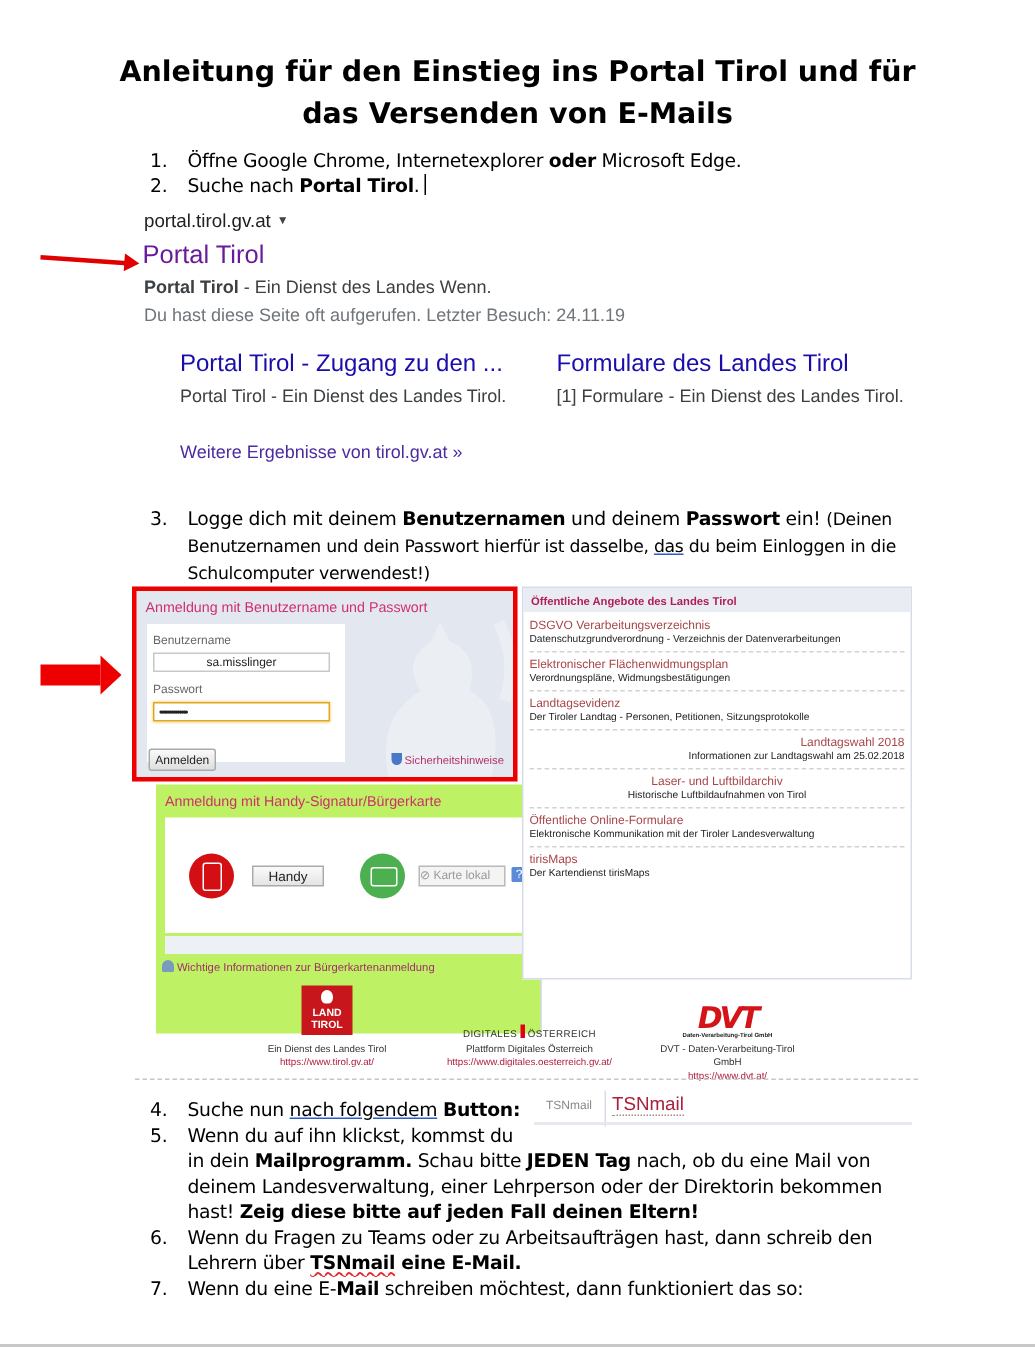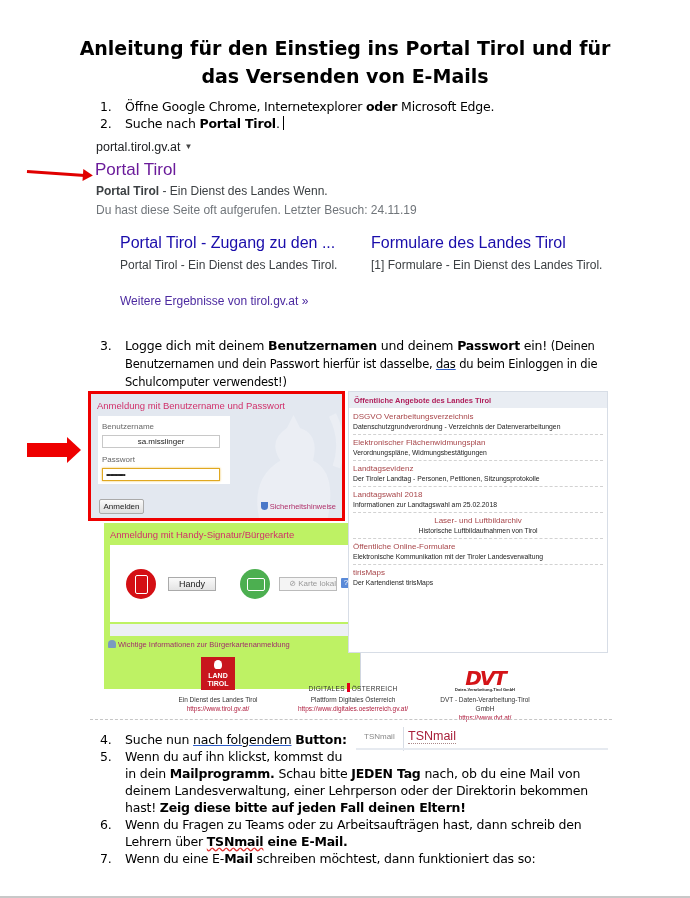--- a/index.html
+++ b/index.html
@@ -34,37 +34,37 @@
   .arrow-thin::after { content: ""; position: absolute; right: -8px; top: -5px; border-left: 10px solid #e00000; border-top: 6px solid transparent; border-bottom: 6px solid transparent; }
 
   .arrow-thick { position: absolute; left: 27px; top: 443px; width: 40px; height: 14px; background: #ee0000; }
   .arrow-thick::after { content: ""; position: absolute; right: -14px; top: -6px; border-left: 14px solid #ee0000; border-top: 13px solid transparent; border-bottom: 13px solid transparent; }
 
   
   .portal { position: absolute; left: 88px; top: 391px; width: 520px; height: 262px; background: #fff; }
   .login-box { position: absolute; left: 0; top: 0; width: 257px; height: 130px; background: #e3e8f0; border: 3px solid #ee0000; overflow: hidden; }
   .crest { position: absolute; right: -10px; top: 8px; width: 130px; height: 130px; opacity: 0.55; }
   .panel-title { position: absolute; font-family: "Liberation Sans", sans-serif; font-size: 9.5px; color: #d0306a; }
-  .login-form { position: absolute; left: 7px; top: 22px; width: 132px; height: 68px; background: #fff; }
+  .login-form { position: absolute; left: 7px; top: 22px; width: 132px; height: 92px; background: #fff; }
   .lbl { position: absolute; font-family: "Liberation Sans", sans-serif; font-size: 8px; color: #666; }
   .inp { position: absolute; left: 4px; width: 118px; height: 13px; border: 1px solid #c8c8c8; background: #fff; font-family: "Liberation Sans", sans-serif; font-size: 8px; color: #222; padding: 1px 3px; line-height: 10px; }
   .inp.pw { border: 1px solid #e0a820; box-shadow: 0 0 2px #f0c050; }
   .btn-anmelden { position: absolute; left: 8px; top: 105px; width: 45px; height: 15px; background: linear-gradient(#fafafa, #dedede); border: 1px solid #aaa; border-radius: 2px; font-family: "Liberation Sans", sans-serif; font-size: 8px; color: #222; text-align: center; line-height: 13px; }
   .sec-link { position: absolute; right: 6px; top: 108px; font-family: "Liberation Sans", sans-serif; font-size: 7.5px; color: #b0306a; }
   .sec-link .shield { display: inline-block; width: 7px; height: 8px; background: #4a78c8; border-radius: 0 0 4px 4px; margin-right: 2px; vertical-align: -1px; }
 
   .handy-box { position: absolute; left: 16px; top: 132px; width: 257px; height: 166px; background: #bef264; border-right: 1px solid #d0d6e0; }
   .handy-inner { position: absolute; left: 6px; top: 22px; width: 243px; height: 77px; background: #fff; }
   .circle { position: absolute; width: 30px; height: 30px; border-radius: 50%; }
   .circle.red { left: 16px; top: 24px; background: #d40f14; }
   .circle.green { left: 130px; top: 24px; background: #4caf50; }
   .circle.red::after { content: ""; position: absolute; left: 9px; top: 6px; width: 11px; height: 17px; border: 1.5px solid #fff; border-radius: 2px; }
   .circle.green::after { content: ""; position: absolute; left: 7px; top: 9px; width: 16px; height: 11px; border: 1.5px solid #fff; border-radius: 2px; }
   .btn-handy { position: absolute; left: 58px; top: 32px; width: 48px; height: 14px; background: linear-gradient(#fafafa, #e4e4e4); border: 1px solid #aaa; font-family: "Liberation Sans", sans-serif; font-size: 9px; color: #222; text-align: center; line-height: 12px; }
-  .btn-karte { position: absolute; left: 169px; top: 32px; width: 58px; height: 14px; background: #f4f4f4; border: 1px solid #bbb; font-family: "Liberation Sans", sans-serif; font-size: 8px; color: #999; text-align: right; line-height: 12px; }
+  .btn-karte { position: absolute; left: 169px; top: 32px; width: 58px; height: 14px; background: #f4f4f4; border: 1px solid #bbb; font-family: "Liberation Sans", sans-serif; font-size: 8px; color: #999; text-align: left; line-height: 12px; }
   .help-q { position: absolute; left: 231px; top: 33px; width: 10px; height: 10px; background: #5a8ad8; color: #fff; font-family: "Liberation Sans", sans-serif; font-size: 8px; text-align: center; line-height: 10px; border-radius: 1px; }
   .handy-strip { position: absolute; left: 6px; top: 101px; width: 243px; height: 12px; background: #edf0f5; }
   .info-link { position: absolute; left: 4px; top: 117px; font-family: "Liberation Sans", sans-serif; font-size: 7.5px; color: #a0306a; }
   .info-link .person { display: inline-block; width: 8px; height: 8px; background: #7a9ac0; border-radius: 50% 50% 1px 1px; margin-right: 2px; vertical-align: -1px; }
 
   .offers { position: absolute; left: 260px; top: 0; width: 260px; height: 262px; background: #fff; border: 1px solid #d7dde6; }
   .offers-head { position: absolute; left: 0; top: 0; width: 100%; height: 16px; background: #e9edf3; font-family: "Liberation Sans", sans-serif; font-weight: bold; font-size: 7.5px; color: #b01e5a; padding: 4px 5px; }
   .offer { position: absolute; left: 4px; width: 250px; border-bottom: 1px dashed #d2d2d2; padding-bottom: 3px; }
   .offer .ot { display: block; font-family: "Liberation Sans", sans-serif; font-size: 8px; color: #a8464a; line-height: 11px; }
   .offer .od { display: block; font-family: "Liberation Sans", sans-serif; font-size: 6.8px; color: #222; line-height: 9px; }
@@ -165,21 +165,21 @@
         <span class="od">Datenschutzgrundverordnung - Verzeichnis der Datenverarbeitungen</span>
       </div>
     <div class="offer" style="top:45px;">
         <span class="ot">Elektronischer Flächenwidmungsplan</span>
         <span class="od">Verordnungspläne, Widmungsbestätigungen</span>
       </div>
     <div class="offer" style="top:71px;">
         <span class="ot">Landtagsevidenz</span>
         <span class="od">Der Tiroler Landtag - Personen, Petitionen, Sitzungsprotokolle</span>
       </div>
-    <div class="offer" style="top:97px;">
+    <div class="offer" style="top:97px;text-align:right;">
         <span class="ot">Landtagswahl 2018</span>
         <span class="od">Informationen zur Landtagswahl am 25.02.2018</span>
       </div>
     <div class="offer" style="top:123px;text-align:center;">
         <span class="ot">Laser- und Luftbildarchiv</span>
         <span class="od">Historische Luftbildaufnahmen von Tirol</span>
       </div>
     <div class="offer" style="top:175px; border-bottom:none;">
         <span class="ot">tirisMaps</span>
         <span class="od">Der Kartendienst tirisMaps</span>

